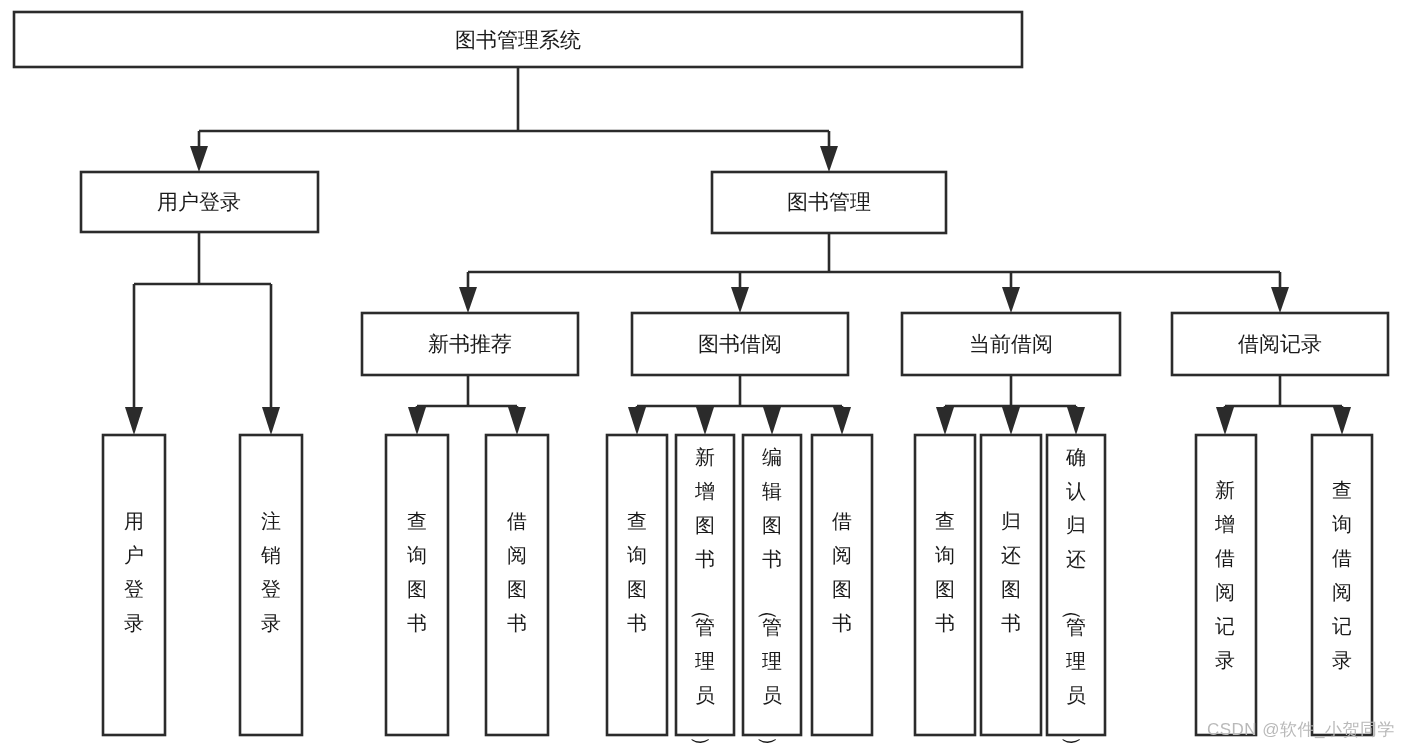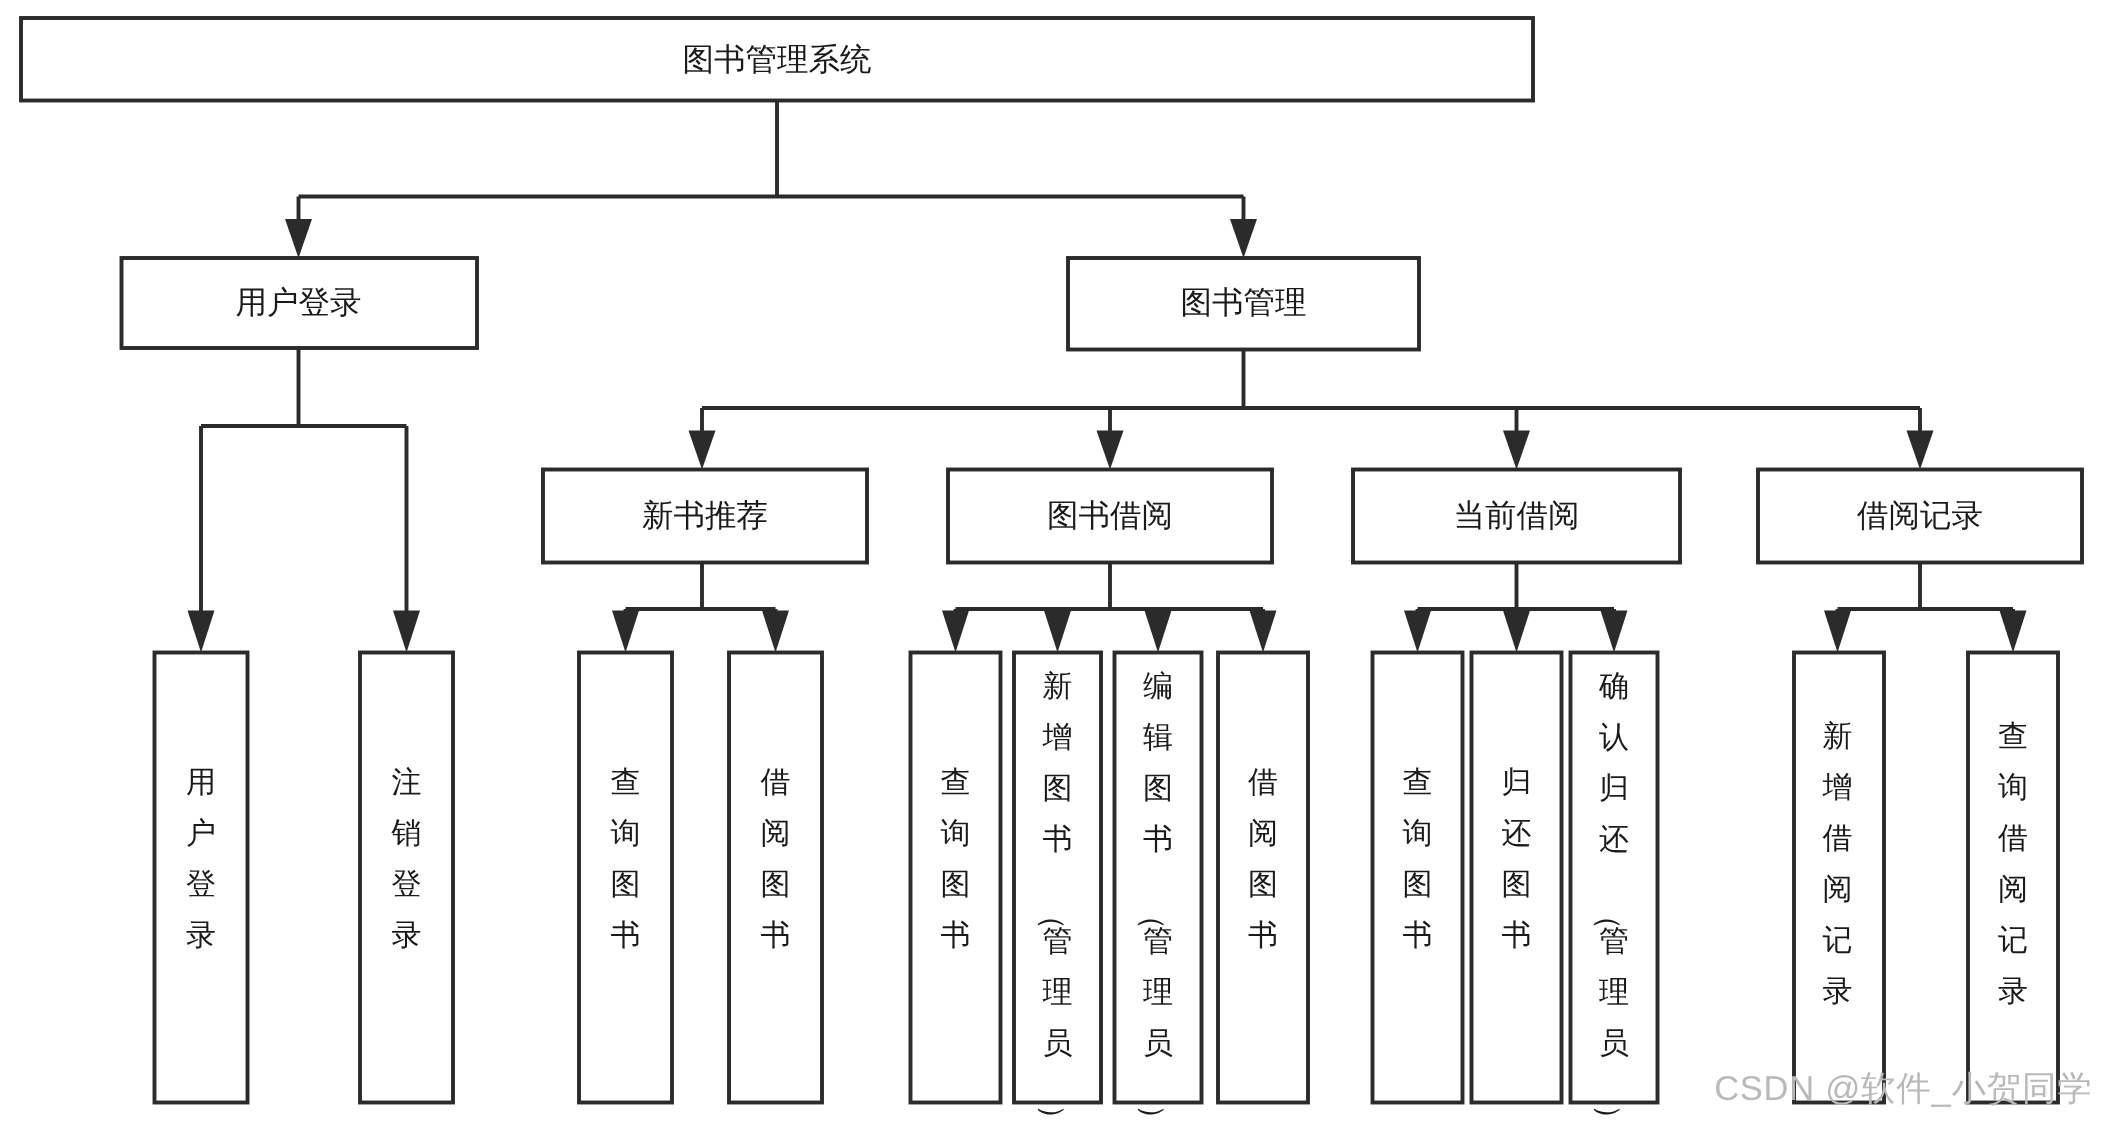--- a/index.html
+++ b/index.html
@@ -53,21 +53,21 @@
     font-family: "Liberation Sans", "DejaVu Sans", sans-serif;
     font-size: 20px;
     fill: #1a1a1a;
     text-anchor: middle;
   }
   .watermark {
     position: absolute;
     right: 10px;
     bottom: 6px;
     font-family: "Liberation Sans", "DejaVu Sans", sans-serif;
-    font-size: 23px;
+    font-size: 17px;
     color: #b9b9b9;
     letter-spacing: 0.5px;
     white-space: nowrap;
     user-select: none;
     margin-left: 46px;
   }
 </style>
 </head>
 <body>
 

